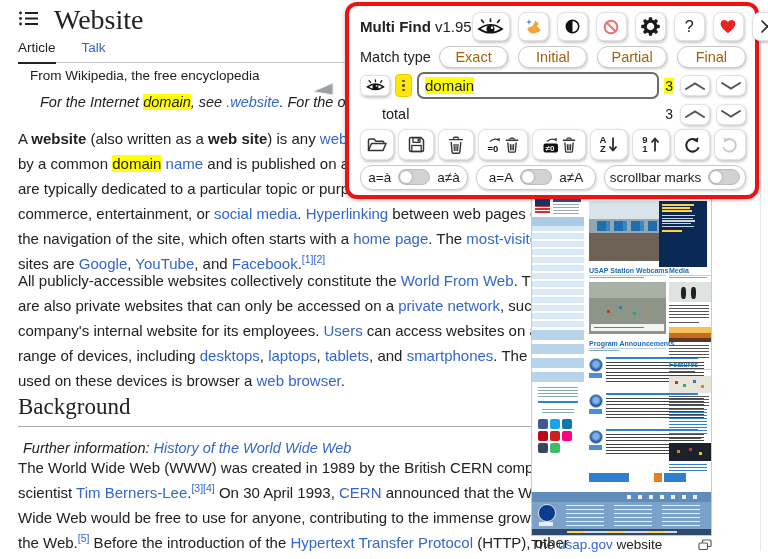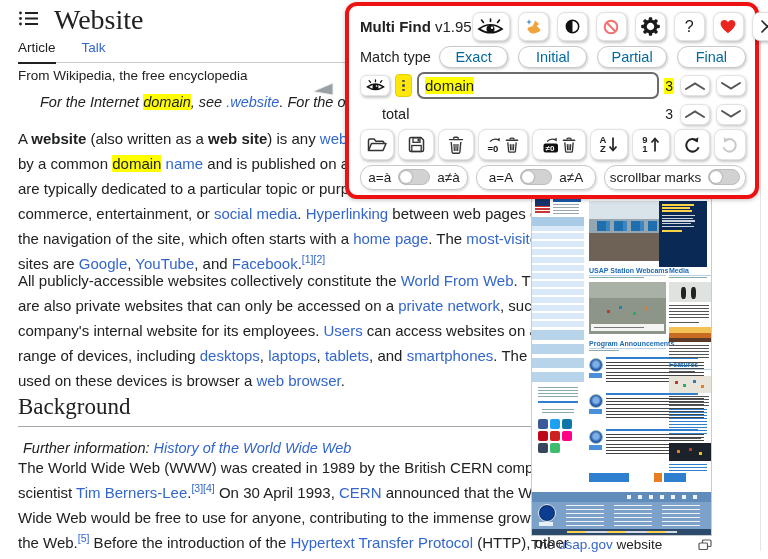--- a/index.html
+++ b/index.html
@@ -11,21 +11,21 @@
   .sup{color:#3366cc;font-size:10.5px;vertical-align:super;line-height:0;}
   
   .article{position:absolute;left:18px;top:0;width:524px;z-index:1;}
   .title-row{position:absolute;left:0;top:4px;display:flex;align-items:center;gap:15px;}
   .page-title{font-family:"Liberation Serif","DejaVu Serif",serif;font-weight:400;font-size:28px;margin:0;}
   .tabs{position:absolute;left:0;top:40px;width:724px;display:flex;gap:26px;font-size:13.5px;
         border-bottom:1px solid #c8ccd1;padding-bottom:7px;}
   .tab{cursor:pointer;}
   .tab.active{color:#202122;border-bottom:2px solid #202122;margin-bottom:-9px;padding-bottom:7px;}
   .tab.talk{color:#3366cc;}
-  .tagline{position:absolute;left:0;top:68px;font-size:13.5px;}
+  .tagline{position:absolute;left:12px;top:68px;font-size:13.5px;}
   .hatnote{position:absolute;left:22px;top:94px;font-style:italic;font-size:14.5px;}
   .para{position:absolute;left:0;font-size:15px;line-height:25px;}
   .p1{top:126px;} .p2{top:268px;} .p3{top:455px;}
   .pline{white-space:nowrap;}
   .bg-head{position:absolute;left:0;top:394px;width:524px;font-family:"Liberation Serif","DejaVu Serif",serif;
            font-weight:400;font-size:23px;border-bottom:1px solid #a2a9b1;padding-bottom:6px;margin:0;}
   .further{position:absolute;left:5px;top:440px;font-style:italic;font-size:14.5px;}
   .cursor-arrow{position:absolute;left:312px;top:82px;z-index:3;}
   .right-rule{position:absolute;left:760px;top:28px;bottom:8px;width:1px;background:#e6e6e6;}
   
@@ -102,21 +102,21 @@
   .ptitle .tb{font-weight:bold;}
   .hicons{display:flex;gap:8px;margin-left:auto;}
   .ibtn{background:#fff;border:1px solid #e2e2e2;border-radius:8px;
       box-shadow:1px 1.5px 3px rgba(0,0,0,.22);display:flex;align-items:center;justify-content:center;
       padding:0;cursor:pointer;height:29px;font-family:inherit;}
   .w38{width:38px;} .w32{width:31px;}
   .qmark{font-size:16px;color:#1a1a1a;}
   .mlabel{font-size:14.5px;margin-right:8px;white-space:nowrap;}
   .pillrow{display:flex;gap:10px;flex:1;}
   .mpill{flex:1;background:#fff;border:1px solid #c9c9c9;border-radius:12px;height:22px;
-      font-size:14.5px;color:#0369a1;box-shadow:1px 1.5px 2.5px rgba(0,0,0,.18);cursor:pointer;
+      font-size:14.5px;color:#a16207;box-shadow:1px 1.5px 2.5px rgba(0,0,0,.18);cursor:pointer;
       font-family:inherit;padding:0;}
   .srow{display:flex;align-items:center;gap:5px;}
   .sm-eye{width:30px;height:21px;border-radius:6px;}
   .vdots{width:15px;height:21px;border-radius:4px;background:#ffe70a;border:1px solid #e6cf00;
       display:flex;flex-direction:column;align-items:center;justify-content:center;gap:2px;cursor:pointer;}
   .vdots i{width:2.5px;height:2.5px;border-radius:50%;background:#555;}
   .sinput{flex:1;height:23px;border:2px solid #6b6b6b;border-radius:7px;display:flex;
       align-items:center;padding:0 6px;font-size:15px;background:#fff;}
   .cnt{font-size:14px;padding:0 1px;}
   .cnt.y{background:#ffff00;}

